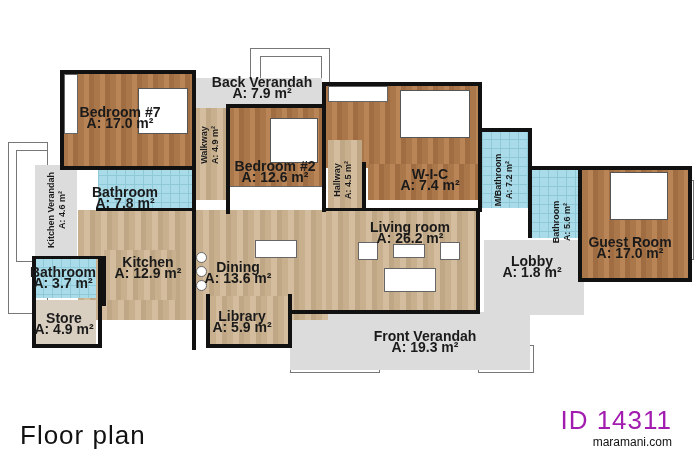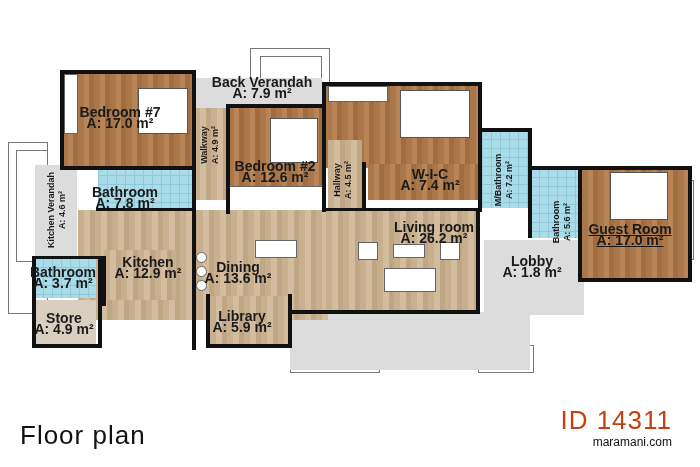--- a/index.html
+++ b/index.html
@@ -11,21 +11,21 @@
   .tile{background-color:#a9dbe8;background-image:linear-gradient(#8fc9d8 1px,transparent 1px),linear-gradient(90deg,#8fc9d8 1px,transparent 1px);background-size:9px 9px;}
   .conc{background:#dcdcdc;}
   .store{background:#d9cfc0;}
   .wall{position:absolute;background:#111;}
   .line{position:absolute;border:1px solid #777;box-sizing:border-box;}
   .label{position:absolute;text-align:center;font-weight:bold;font-size:14px;line-height:11px;color:#1a1a1a;white-space:nowrap;transform:translate(-50%,-50%);}
   .vlabel{position:absolute;text-align:center;font-weight:bold;font-size:9px;line-height:11px;color:#1a1a1a;white-space:nowrap;transform:translate(-50%,-50%) rotate(-90deg);}
   .furn{position:absolute;background:#fff;border:1px solid #666;box-sizing:border-box;}
   .bed{position:absolute;background:#fff;border:1px solid #555;box-sizing:border-box;}
   .footer-title{position:absolute;left:20px;top:420px;font-size:26px;font-weight:normal;color:#111;letter-spacing:1px;}
-  .footer-id{position:absolute;right:28px;top:405px;font-size:26px;color:#c2410c;letter-spacing:1px;text-align:right;}
+  .footer-id{position:absolute;right:28px;top:405px;font-size:26px;color:#a21caf;letter-spacing:1px;text-align:right;}
   .footer-site{position:absolute;right:28px;top:435px;font-size:12px;color:#111;text-align:right;}
   .circle{position:absolute;width:11px;height:11px;border-radius:50%;background:#fff;border:1px solid #666;box-sizing:border-box;}
 </style>
 </head>
 <body>
 
 <div class="plan">
 
   <div class="line" style="left:250px;top:48px;width:80px;height:42px;"></div>
   <div class="line" style="left:260px;top:56px;width:62px;height:34px;"></div>
@@ -140,21 +140,21 @@
     <div>A: 7.4 m²</div>
   </div>
   <div class="vlabel" style="left:504px;top:180px;">
     <div>M/Bathroom</div>
     <div>A: 7.2 m²</div>
   </div>
   <div class="vlabel" style="left:562px;top:222px;">
     <div>Bathroom</div>
     <div>A: 5.6 m²</div>
   </div>
-  <div class="label" style="left:630px;top:235px;text-decoration:underline;">
+  <div class="label" style="left:630px;top:248px;">
     <div>Guest Room</div>
     <div>A: 17.0 m²</div>
   </div>
   <div class="vlabel" style="left:57px;top:210px;">
     <div>Kitchen Verandah</div>
     <div>A: 4.6 m²</div>
   </div>
   <div class="label" style="left:125px;top:198px;">
     <div>Bathroom</div>
     <div>A: 7.8 m²</div>
@@ -164,32 +164,36 @@
     <div>A: 3.7 m²</div>
   </div>
   <div class="label" style="left:148px;top:268px;">
     <div>Kitchen</div>
     <div>A: 12.9 m²</div>
   </div>
   <div class="label" style="left:238px;top:273px;">
     <div>Dining</div>
     <div>A: 13.6 m²</div>
   </div>
-  <div class="label" style="left:410px;top:233px;margin-left:24px;">
+  <div class="label" style="left:410px;top:233px;">
     <div>Living room</div>
     <div>A: 26.2 m²</div>
   </div>
   <div class="label" style="left:64px;top:324px;">
     <div>Store</div>
     <div>A: 4.9 m²</div>
   </div>
   <div class="label" style="left:242px;top:322px;">
     <div>Library</div>
     <div>A: 5.9 m²</div>
   </div>
+  <div class="label" style="left:425px;top:342px;">
+    <div>Front Verandah</div>
+    <div>A: 19.3 m²</div>
+  </div>
   <div class="label" style="left:532px;top:267px;">
     <div>Lobby</div>
     <div>A: 1.8 m²</div>
   </div>
 </div>
 
 <div class="footer-title">Floor plan</div>
 <div class="footer-id">ID 14311</div>
 <div class="footer-site">maramani.com</div>
 

